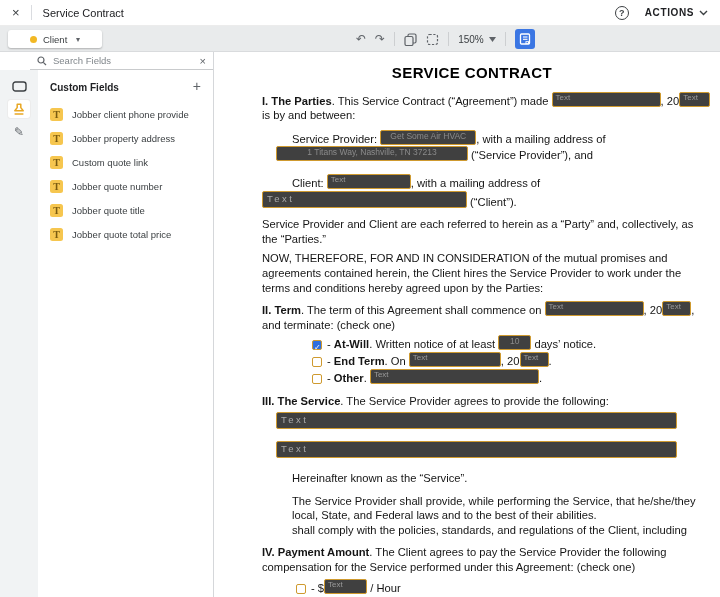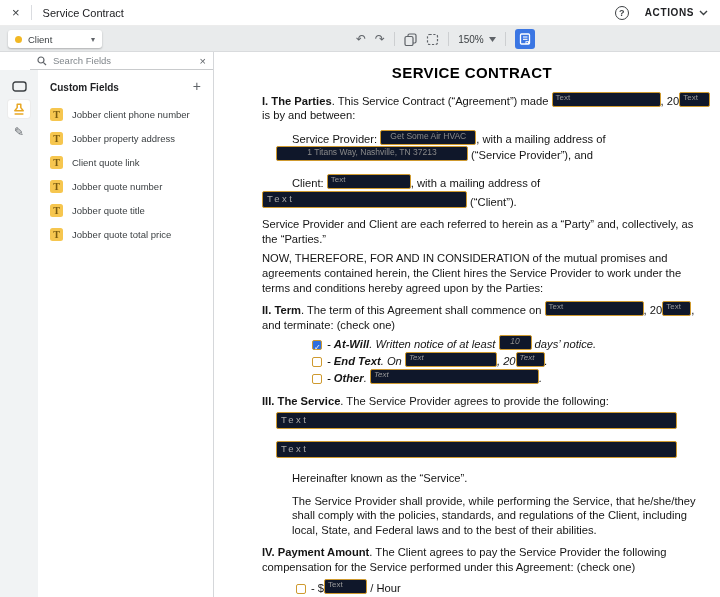--- a/index.html
+++ b/index.html
@@ -15,21 +15,21 @@
   .topbar-right { margin-left:auto; display:flex; align-items:center; gap:16px; }
   .help-circle { width:14px; height:14px; border:1.3px solid #3c4043; border-radius:50%;
     font-size:9px; font-weight:bold; color:#3c4043; display:flex; align-items:center; justify-content:center; }
   .actions { display:flex; align-items:center; gap:5px; font-size:10px; letter-spacing:.6px;
     color:#202124; font-weight:600; cursor:pointer; }
 
   
   .toolbar { height:26px; background:#e9ebec; border-bottom:1px solid #d9dbdd; position:relative; z-index:4; }
   .dropdown { position:absolute; left:8px; top:4px; width:94px; height:18px; background:#fff;
     border-radius:3px; box-shadow:0 1px 2px rgba(0,0,0,.25); display:flex; align-items:center;
-    padding:0 7px; gap:6px; cursor:pointer; }
+    padding:0 22px; gap:6px; cursor:pointer; }
   .dot { width:7px; height:7px; border-radius:50%; background:#f2b824; flex:none; }
   .dd-label { font-size:9.5px; color:#3c4043; flex:1; }
   .dd-caret { font-size:8px; color:#5f6368; }
   .tool-group { position:absolute; left:356px; top:0; height:26px; display:flex; align-items:center; gap:9px; }
   .tbtn { color:#5f6368; cursor:pointer; display:flex; align-items:center; }
   .arrow-glyph { font-family:"DejaVu Sans", sans-serif; font-size:12px; line-height:1; }
   .tdiv { width:1px; height:14px; background:#cdcfd1; }
   .zoom-ctl { display:flex; align-items:center; gap:5px; font-size:10px; color:#3c4043; cursor:pointer; }
   .primary-btn { width:20px; height:20px; background:#3b76e3; border-radius:3px;
     display:flex; align-items:center; justify-content:center; cursor:pointer; }
@@ -63,36 +63,36 @@
   .docpage { position:absolute; left:47px; top:12px; width:440px; font-size:11.2px;
     line-height:14.6px; color:#151515; }
   .doc-h1 { text-align:center; font-size:15px; font-weight:bold; letter-spacing:.4px;
     color:#000; margin:2px 0 11px 0; width:420px; }
   .ln { white-space:nowrap; }
   .para { margin-bottom:7px; }
   .ind30 { margin-left:30px; }
   b { font-weight:bold; }
   .ul { }
 
-  .f { display:inline-block; border:1.5px solid #cf9a2f; border-radius:2px; background:#0f172a;
+  .f { display:inline-block; border:1.5px solid #cf9a2f; border-radius:2px; background:#404040;
     font-size:8px; color:#9a9a9a; height:13px; line-height:10px; padding:0 3px;
     vertical-align:-2px; overflow:hidden; cursor:text; box-sizing:content-box; }
   .f.big { font-size:9.5px; letter-spacing:2.5px; color:#aaa; height:15px; line-height:13px; padding:0 4px; }
   .f.filled { color:#8b8b8b; font-size:8.5px; text-align:center; letter-spacing:0; }
   .w-date{width:101px}.w-year{width:23px}.w-sp{width:88px}.w-addr{width:184px}
   .w-client{width:76px}.w-claddr{width:195px}.w-commence{width:91px}.w-yr2{width:21px}
   .w-10{width:25px}.w-end{width:84px}.w-other2{width:161px}.wide{width:391px}
   .w-money{width:35px}.w-job{width:221px}
 
   .cb { display:inline-block; width:10px; height:10px; border:1.5px solid #cf9a2f; border-radius:2px;
     background:#fff; vertical-align:-2px; margin-right:5px; position:relative; cursor:pointer; }
   .cb.checked { background:#2f6fde; }
   .cb.checked::after { content:"✓"; position:absolute; left:1px; top:-1px; font-size:8px;
     color:#fff; font-weight:bold; font-family:"DejaVu Sans", sans-serif; }
-  .opt { margin-left:50px; line-height:16px; white-space:nowrap;font-style:italic; }
+  .opt { margin-left:50px; line-height:16px; white-space:nowrap; }
   .opt2 { margin-left:34px; line-height:17px; white-space:nowrap; }
   .svc-field { margin:3px 0 10px 14px; }
 </style>
 </head>
 <body>
 
 <div class="topbar">
   <span class="close-x">×</span>
   <span class="vdiv"></span>
   <span class="doc-title">Service Contract</span>
@@ -173,29 +173,29 @@
       <span class="pencil-glyph">✎</span>
     </span>
   </div>
   <div class="fields-panel">
     <div class="cf-header">
       <span class="cf-title">Custom Fields</span>
       <span class="plus-btn">+</span>
     </div>
     <div class="field-item">
       <span class="t-icon">T</span>
-      <span class="field-item-label">Jobber client phone number</span>
+      <span class="field-item-label">Jobber client phone provide</span>
     </div>
     <div class="field-item">
       <span class="t-icon">T</span>
       <span class="field-item-label">Jobber property address</span>
     </div>
     <div class="field-item">
       <span class="t-icon">T</span>
-      <span class="field-item-label">Client quote link</span>
+      <span class="field-item-label">Custom quote link</span>
     </div>
     <div class="field-item">
       <span class="t-icon">T</span>
       <span class="field-item-label">Jobber quote number</span>
     </div>
     <div class="field-item">
       <span class="t-icon">T</span>
       <span class="field-item-label">Jobber quote title</span>
     </div>
     <div class="field-item">
@@ -239,41 +239,41 @@
     <div class="para" style="margin-bottom:3px">
       <div class="ln"><b>II. Term</b><span>. The term of this Agreement shall commence on </span><span class="f w-commence">Text</span><span>, 20</span><span class="f w-yr2">Text</span><span>,</span></div>
       <div class="ln">and terminate: (check one)</div>
     </div>
 
     <div class="para" style="margin-bottom:8px">
       <div class="opt">
         <span class="cb checked"></span><span>- </span><b>At-Will</b><span>. Written notice of at least </span><span class="f filled w-10">10</span><span> days’ notice.</span>
       </div>
       <div class="opt">
-        <span class="cb"></span><span>- </span><b>End Text</b><span>. On </span><span class="f w-end">Text</span><span>, 20</span><span class="f w-yr2">Text</span><span>.</span>
+        <span class="cb"></span><span>- </span><b>End Term</b><span>. On </span><span class="f w-end">Text</span><span>, 20</span><span class="f w-yr2">Text</span><span>.</span>
       </div>
       <div class="opt">
         <span class="cb"></span><span>- </span><b>Other</b><span>. </span><span class="f w-other2">Text</span><span>.</span>
       </div>
     </div>
 
     <div class="para" style="margin-bottom:0">
       <div class="ln ul"><b>III. The Service</b><span>. The Service Provider agrees to provide the following:</span></div>
     </div>
     <div class="svc-field"><span class="f big wide">Text</span></div>
     <div class="svc-field" style="margin-bottom:12px"><span class="f big wide">Text</span></div>
 
     <div class="para ind30" style="margin-bottom:8px">
       <div class="ln">Hereinafter known as the “Service”.</div>
     </div>
 
     <div class="para ind30" style="margin-bottom:8px">
       <div class="ln">The Service Provider shall provide, while performing the Service, that he/she/they</div>
+      <div class="ln">local, State, and Federal laws and to the best of their abilities.</div>
       <div class="ln">shall comply with the policies, standards, and regulations of the Client, including</div>
-      <div class="ln">local, State, and Federal laws and to the best of their abilities.</div>
     </div>
 
     <div class="para" style="margin-bottom:4px">
       <div class="ln"><b>IV. Payment Amount</b><span>. The Client agrees to pay the Service Provider the following</span></div>
       <div class="ln">compensation for the Service performed under this Agreement: (check one)</div>
     </div>
 
     <div class="para" style="margin-bottom:6px">
       <div class="opt2">
         <span class="cb"></span><span>- $</span><span class="f w-money">Text</span><span> / Hour</span>

